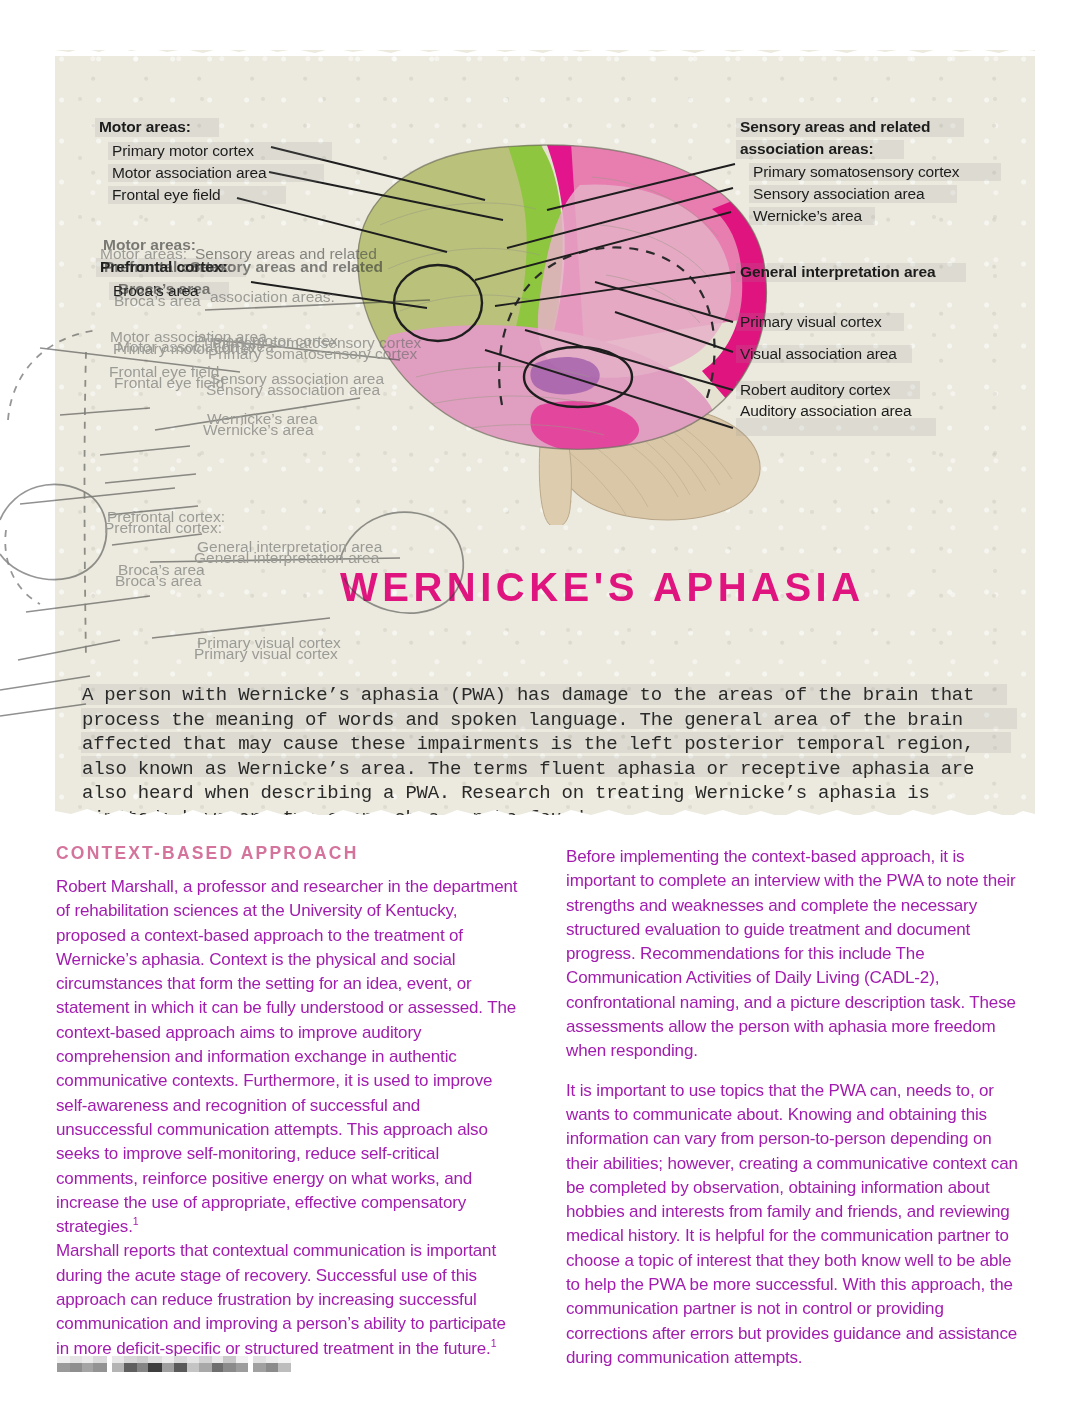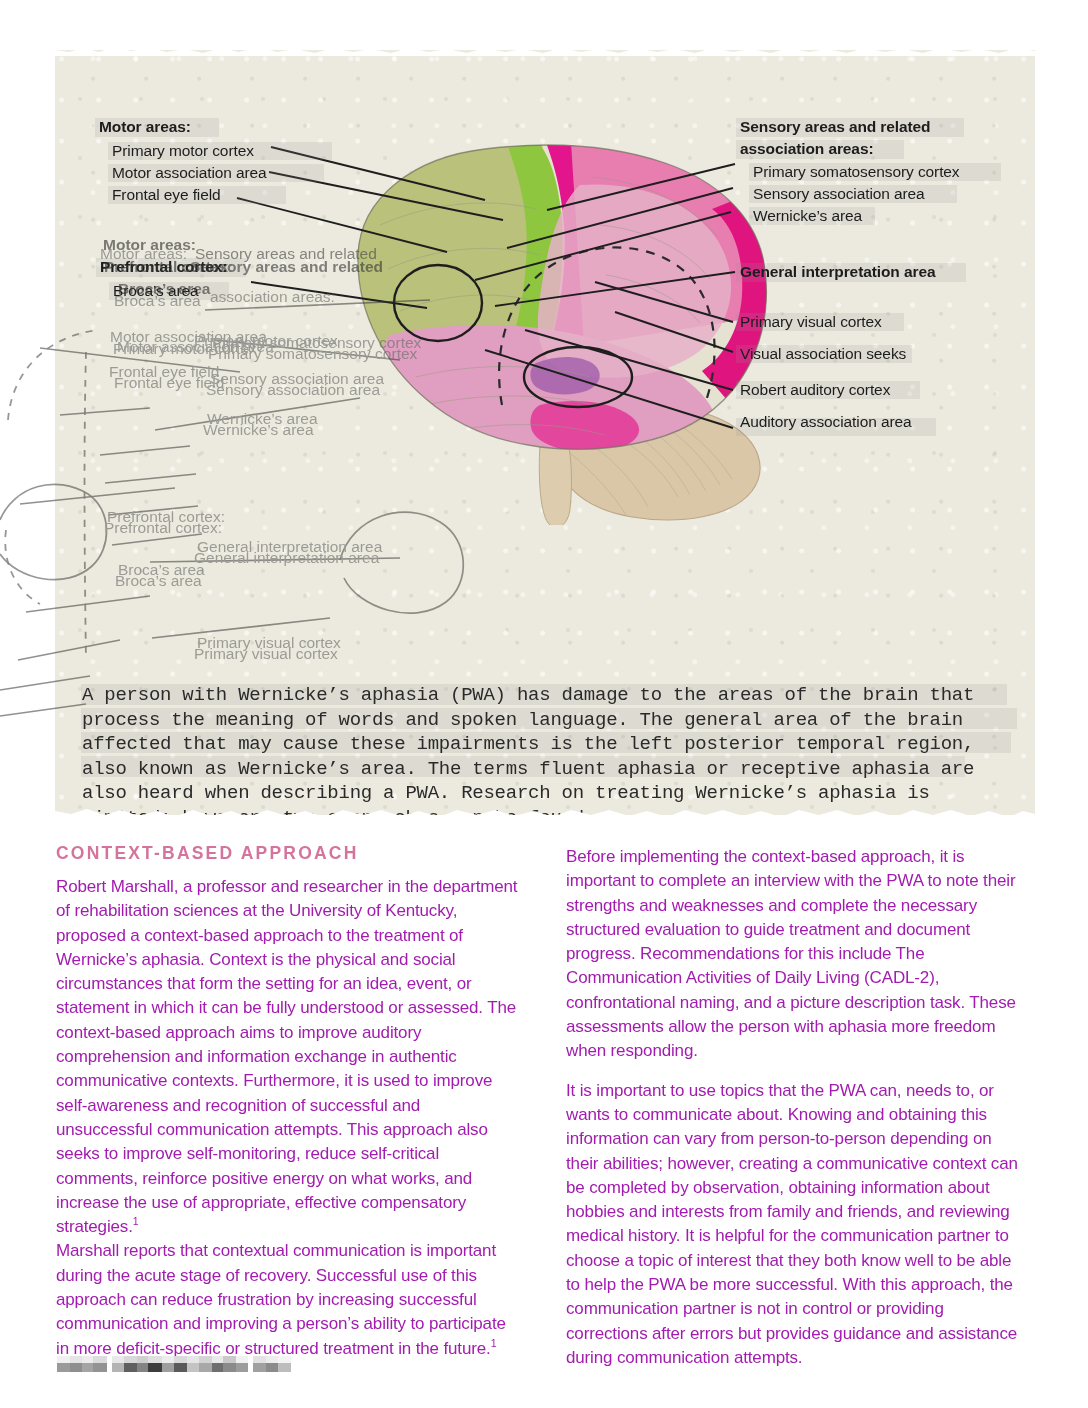--- a/index.html
+++ b/index.html
@@ -295,25 +295,26 @@
   <div class="dlabel" style="left:698px; top:157px;">Wernicke’s area</div>
 
   <div class="hl" style="left:681px; top:213px; width:230px; height:19px;"></div>
   <div class="hl" style="left:681px; top:263px; width:168px; height:18px;"></div>
   <div class="hl" style="left:681px; top:295px; width:176px; height:18px;"></div>
   <div class="hl" style="left:681px; top:331px; width:184px; height:18px;"></div>
   <div class="hl" style="left:681px; top:368px; width:200px; height:18px;"></div>
 
   <div class="dlabel bold" style="left:685px; top:213px;">General interpretation area</div>
   <div class="dlabel" style="left:685px; top:263px;">Primary visual cortex</div>
-  <div class="dlabel" style="left:685px; top:295px;">Visual association seeks</div>
+  <div class="dlabel" style="left:685px; top:295px;">Visual association area</div>
   <div class="dlabel" style="left:685px; top:331px;">Robert auditory cortex</div>
-  <div class="dlabel" style="left:685px; top:363px;text-align:center;">Auditory association area</div>
+  <div class="dlabel" style="left:685px; top:352px;text-align:center;">Auditory association area</div>
 
   <div id="title-wrap" style="left:285px; top:510px;">
+    <div id="title-line2">WERNICKE'S APHASIA</div>
   </div>
 
   <div class="hl" style="left:26px; top:634px; width:926px; height:21px;"></div>
   <div class="hl" style="left:26px; top:658px; width:936px; height:21px;"></div>
   <div class="hl" style="left:26px; top:682px; width:930px; height:21px;"></div>
   <div class="hl" style="left:26px; top:706px; width:884px; height:21px;"></div>
   <div id="intro" style="left:27px; top:633px; width:928px;">A person with Wernicke’s aphasia (PWA) has damage to the areas of the brain that process the meaning of words and spoken language. The general area of the brain affected that may cause these impairments is the left posterior temporal region, also known as Wernicke’s area. The terms fluent aphasia or receptive aphasia are also heard when describing a PWA. Research on treating Wernicke’s aphasia is limited; however, two approaches can be found.</div>
 </div>
 
 <svg id="hero-tear-top" viewBox="0 0 980 12" preserveAspectRatio="none">

